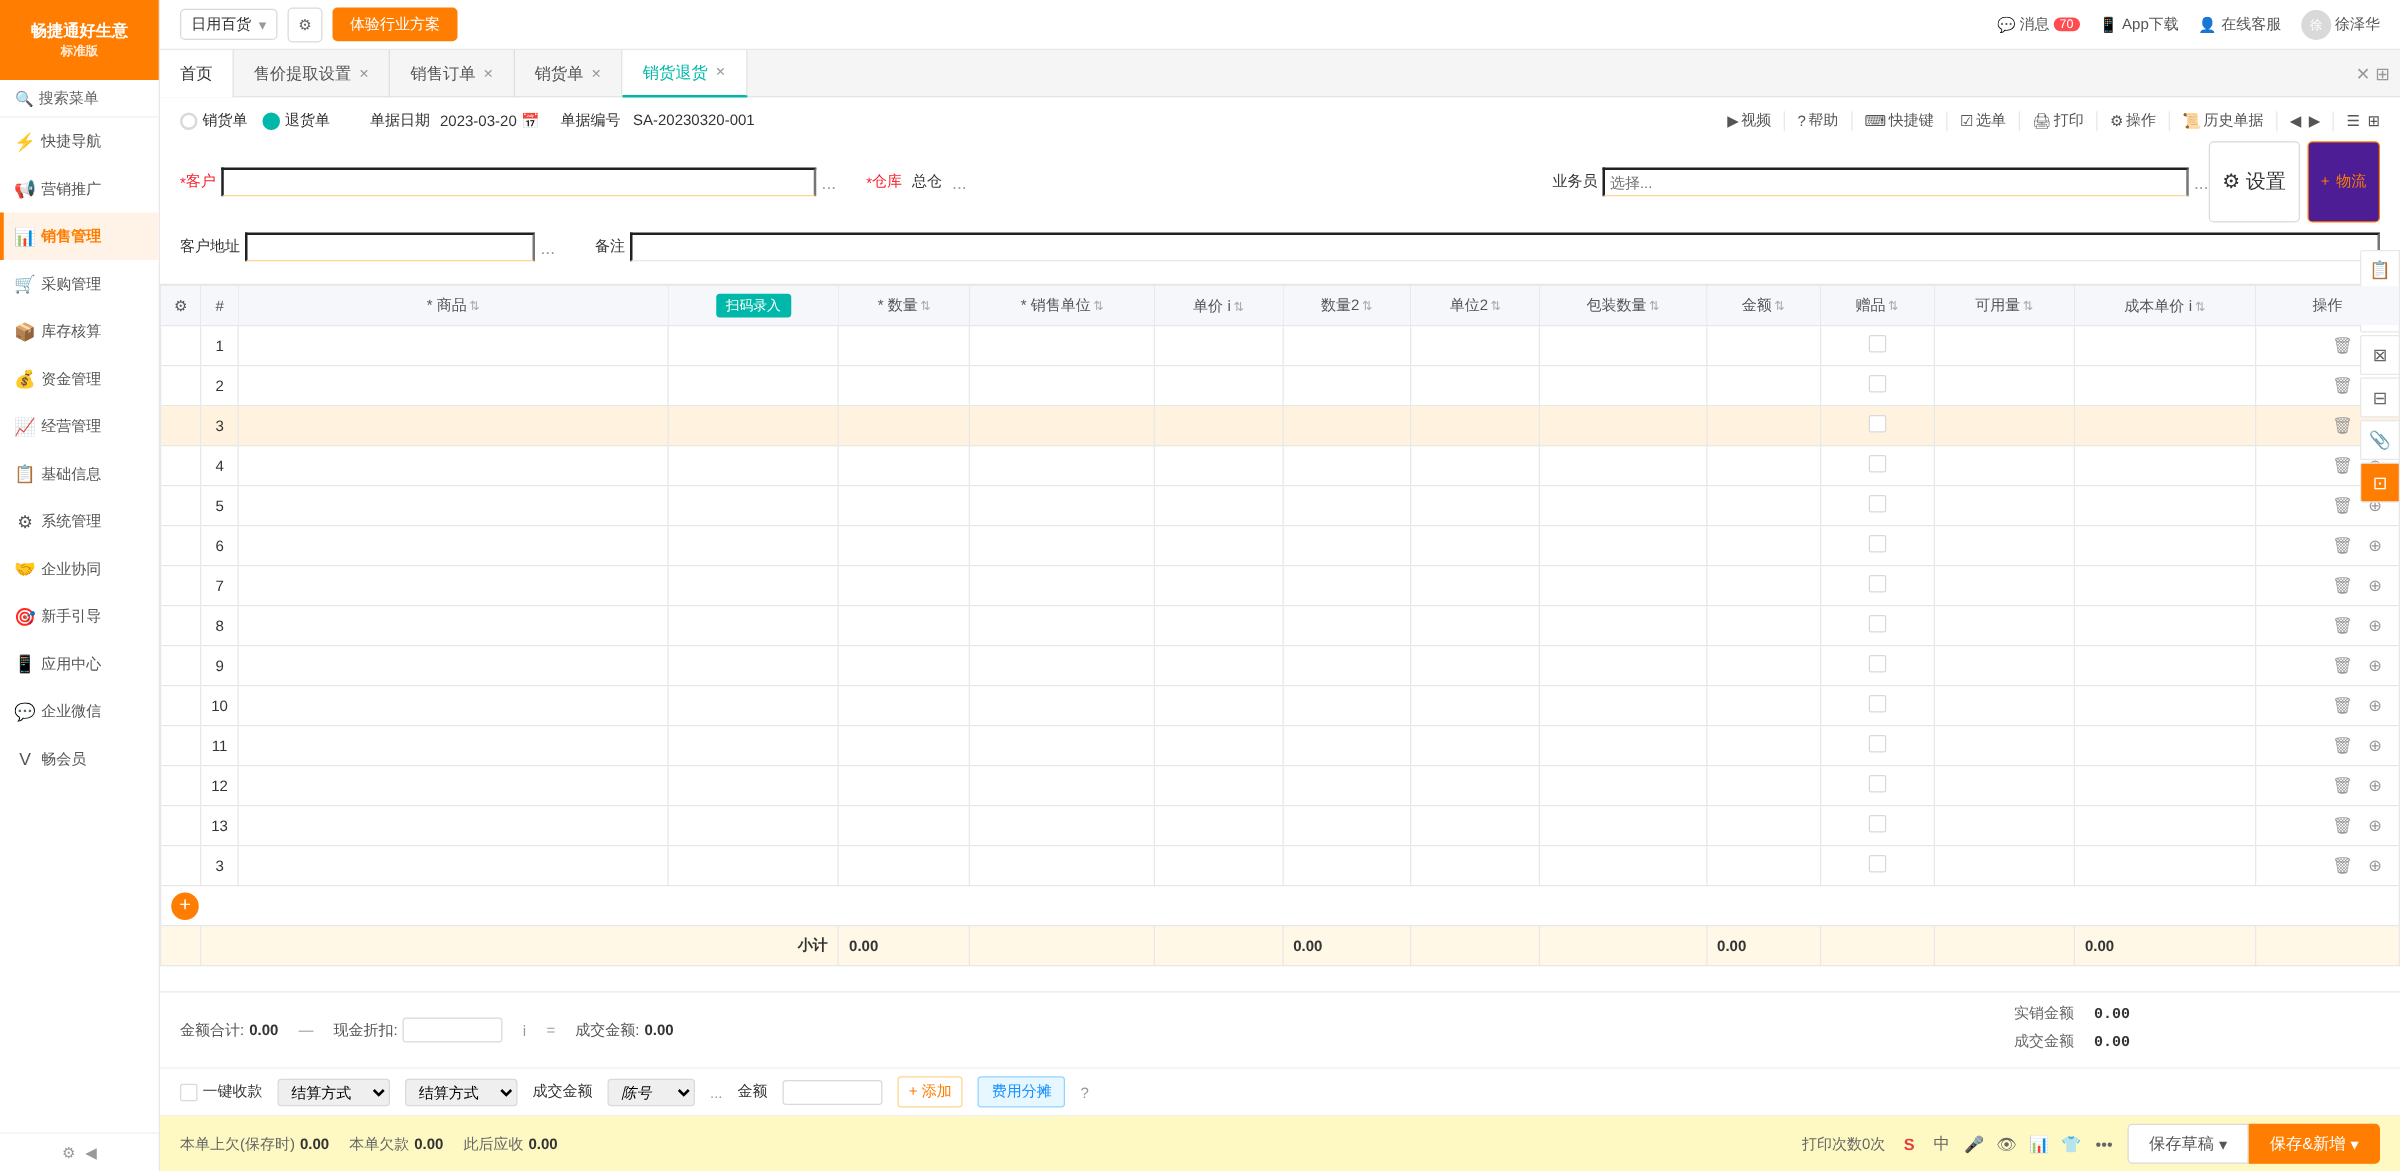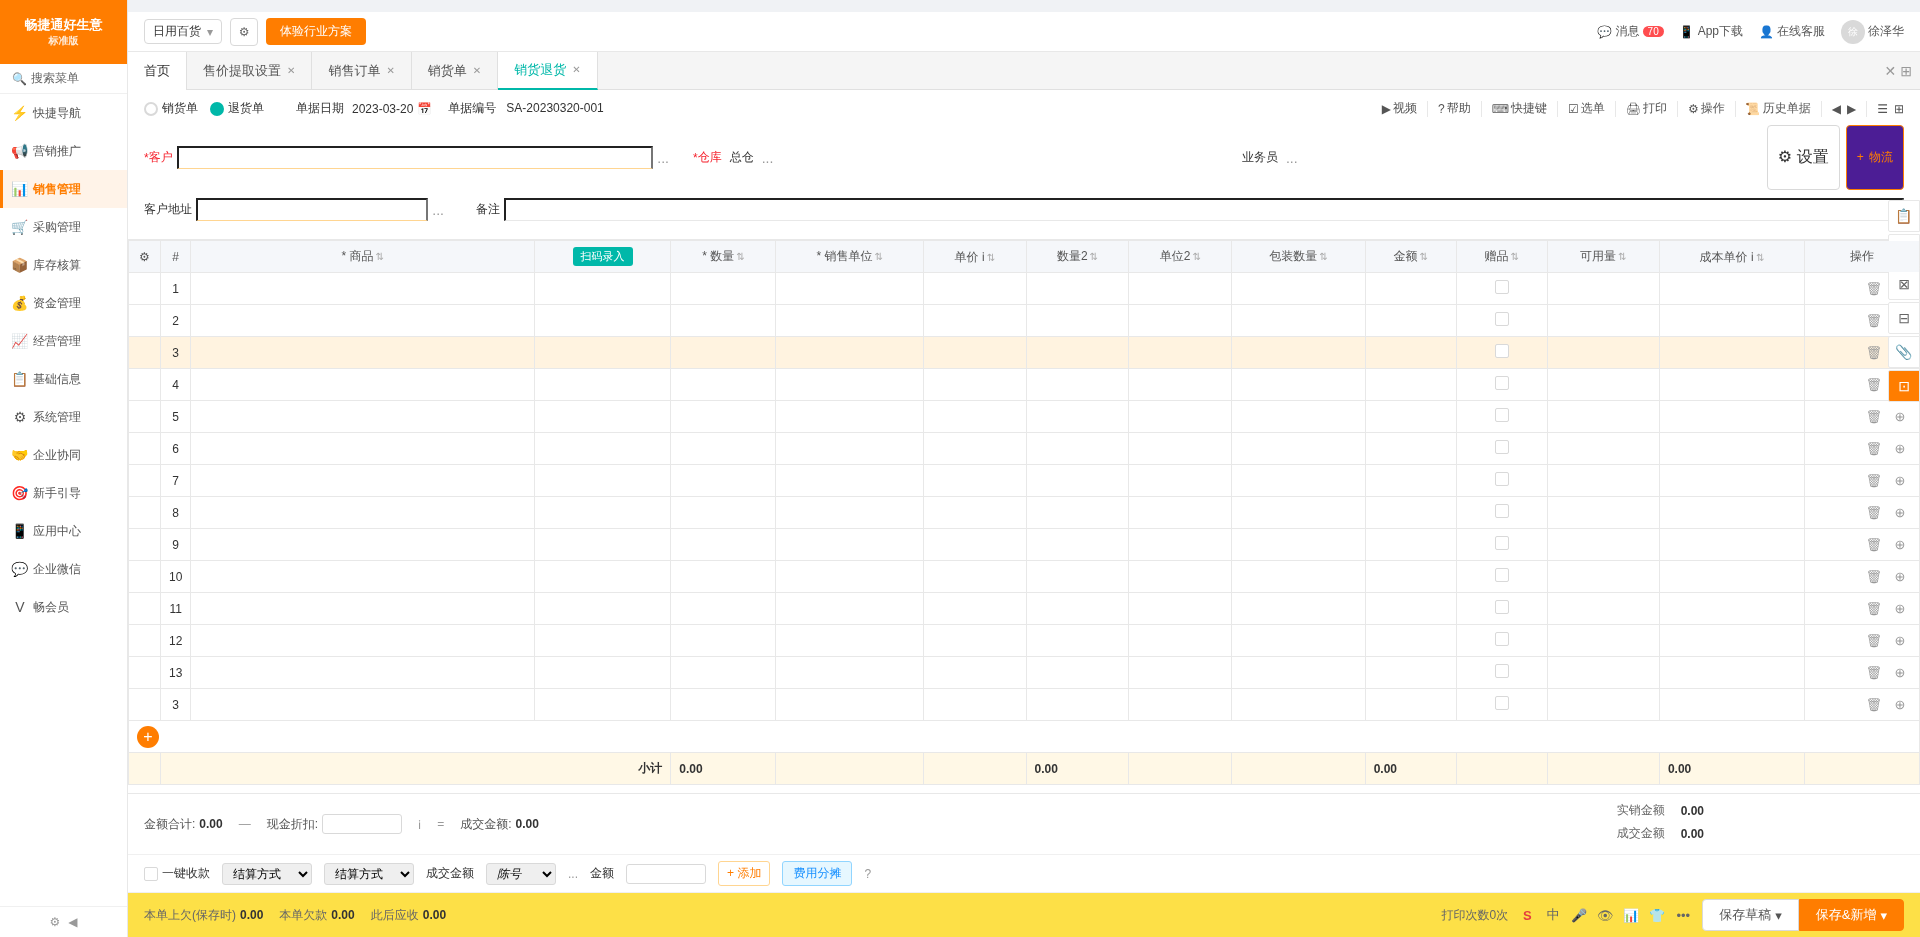--- a/index.html
+++ b/index.html
@@ -13,21 +13,21 @@
     .sidebar-logo { background: #ff7d00; padding: 12px 8px; text-align: center; color: #fff; font-size: 13px; font-weight: bold; height: 64px; display: flex; flex-direction: column; align-items: center; justify-content: center; }
     .sidebar-logo .logo-sub { font-size: 10px; opacity: 0.85; }
     .sidebar-search { display: flex; align-items: center; padding: 6px 8px; border-bottom: 1px solid #f0f0f0; cursor: pointer; color: #666; font-size: 12px; }
     .sidebar-search span { margin-left: 4px; }
     .sidebar-nav-item { display: flex; align-items: center; padding: 10px 8px; cursor: pointer; color: #555; font-size: 12px; border-left: 3px solid transparent; }
     .sidebar-nav-item.active { background: #fff3e8; color: #ff7d00; border-left-color: #ff7d00; font-weight: bold; }
     .sidebar-nav-item .nav-icon { width: 18px; height: 18px; margin-right: 4px; display: flex; align-items: center; justify-content: center; font-size: 14px; }
     .sidebar-bottom { margin-top: auto; display: flex; align-items: center; justify-content: center; padding: 8px; gap: 8px; border-top: 1px solid #f0f0f0; }
     
     
-    .main-content { flex: 1; display: flex; flex-direction: column; overflow: hidden; margin-top: 12px; }
+    .main-content { flex: 1; display: flex; flex-direction: column; overflow: hidden; }
     
     
     .topbar { height: 40px; background: #fff; border-bottom: 1px solid #e8e8e8; display: flex; align-items: center; justify-content: space-between; padding: 0 16px; flex-shrink: 0; }
     .topbar-left { display: flex; align-items: center; gap: 8px; }
     .topbar-select { display: flex; align-items: center; border: 1px solid #d9d9d9; border-radius: 4px; padding: 3px 8px; font-size: 12px; cursor: pointer; background: #fff; }
     .topbar-select .arrow { margin-left: 6px; color: #999; }
     .topbar-gear { width: 28px; height: 28px; border: 1px solid #d9d9d9; border-radius: 4px; display: flex; align-items: center; justify-content: center; cursor: pointer; color: #666; }
     .topbar-btn { background: #ff7d00; color: #fff; border: none; border-radius: 4px; padding: 5px 14px; font-size: 12px; cursor: pointer; }
     .topbar-right { display: flex; align-items: center; gap: 16px; font-size: 12px; color: #555; }
     .topbar-right .badge-item { display: flex; align-items: center; gap: 3px; cursor: pointer; }
@@ -88,21 +88,21 @@
     .calc-item { display: flex; align-items: center; gap: 4px; }
     .calc-label { color: #555; }
     .calc-value { color: #333; font-weight: bold; }
     .calc-minus { color: #999; }
     .calc-eq { color: #999; }
     .payment-row { display: flex; align-items: center; padding: 6px 16px; gap: 12px; font-size: 12px; }
     .payment-check { display: flex; align-items: center; gap: 4px; cursor: pointer; }
     .pay-input { border: 1px solid #d9d9d9; border-radius: 3px; padding: 2px 6px; width: 80px; font-size: 12px; }
     .add-btn { color: #ff7d00; border: 1px solid #ffd591; background: #fff; border-radius: 3px; padding: 3px 8px; font-size: 12px; cursor: pointer; }
     .fee-btn { background: #e6f7ff; color: #1890ff; border: 1px solid #91d5ff; border-radius: 3px; padding: 3px 10px; font-size: 12px; cursor: pointer; }
-    .status-bar { display: flex; align-items: center; padding: 6px 16px; gap: 16px; font-size: 12px; color: #666; background: #fde047; border-top: 1px solid #f0f0f0; }
+    .status-bar { display: flex; align-items: center; padding: 6px 16px; gap: 16px; font-size: 12px; color: #666; background: #fef9c3; border-top: 1px solid #f0f0f0; }
     .status-bar .info-item { display: flex; align-items: center; gap: 4px; }
     .status-bar .info-val { color: #333; font-weight: bold; }
     .bottom-right { margin-left: auto; display: flex; align-items: center; gap: 8px; }
     .print-count { font-size: 12px; color: #666; }
     .taskbar-icons { display: flex; align-items: center; gap: 4px; }
     .taskbar-icon { width: 22px; height: 22px; display: flex; align-items: center; justify-content: center; font-size: 13px; cursor: pointer; color: #666; }
     .summary-row { display: flex; justify-content: space-between; align-items: center; margin-bottom: 4px; }
     .summary-label { color: #666; }
     .summary-value { color: #333; font-weight: bold; }
     
@@ -328,20 +328,21 @@
             <span class="form-dots">...</span>
           </div>
           <div class="form-field">
             <span class="red-star">*</span>
               <span class="form-label">仓库</span>
             <span style="font-size:12px;color:#333;margin:0 4px;">总仓</span>
             <span class="form-dots">...</span>
           </div>
           <div class="form-field">
             <span class="form-label-plain">业务员</span>
+            <input class="form-input" style="width: 120px;" placeholder="选择...">
             <span class="form-dots">...</span>
           </div>
         </div>
         <div style="display:flex;gap:6px;">
           <button class="btn-setting">⚙ 设置</button>
           <button class="btn-logistics"><span class="plus">+</span> 物流</button>
         </div>
       </div>
 
       <div class="form-row">
@@ -720,21 +721,21 @@
         <div class="calc-item">
           <span class="calc-label">现金折扣:</span>
           <input class="pay-input" style="width: 80px;">
         </div>
         <span style="color:#999;cursor:pointer;">ℹ</span>
         <span class="calc-eq">=</span>
         <div class="calc-item">
           <span class="calc-label">成交金额:</span>
           <span class="calc-value">0.00</span>
         </div>
-        <div style="margin-left:auto;display:flex;flex-direction:column;gap:2px;padding-right:200px;">
+        <div style="margin-left:auto;display:flex;flex-direction:column;gap:2px;padding-right:200px;font-family:Liberation Mono, monospace;">
           <div class="summary-row">
             <span class="summary-label" style="margin-right:16px;">实销金额</span>
             <span class="summary-value">0.00</span>
           </div>
           <div class="summary-row">
             <span class="summary-label" style="margin-right:16px;">成交金额</span>
             <span class="summary-value">0.00</span>
           </div>
         </div>
       </div>

